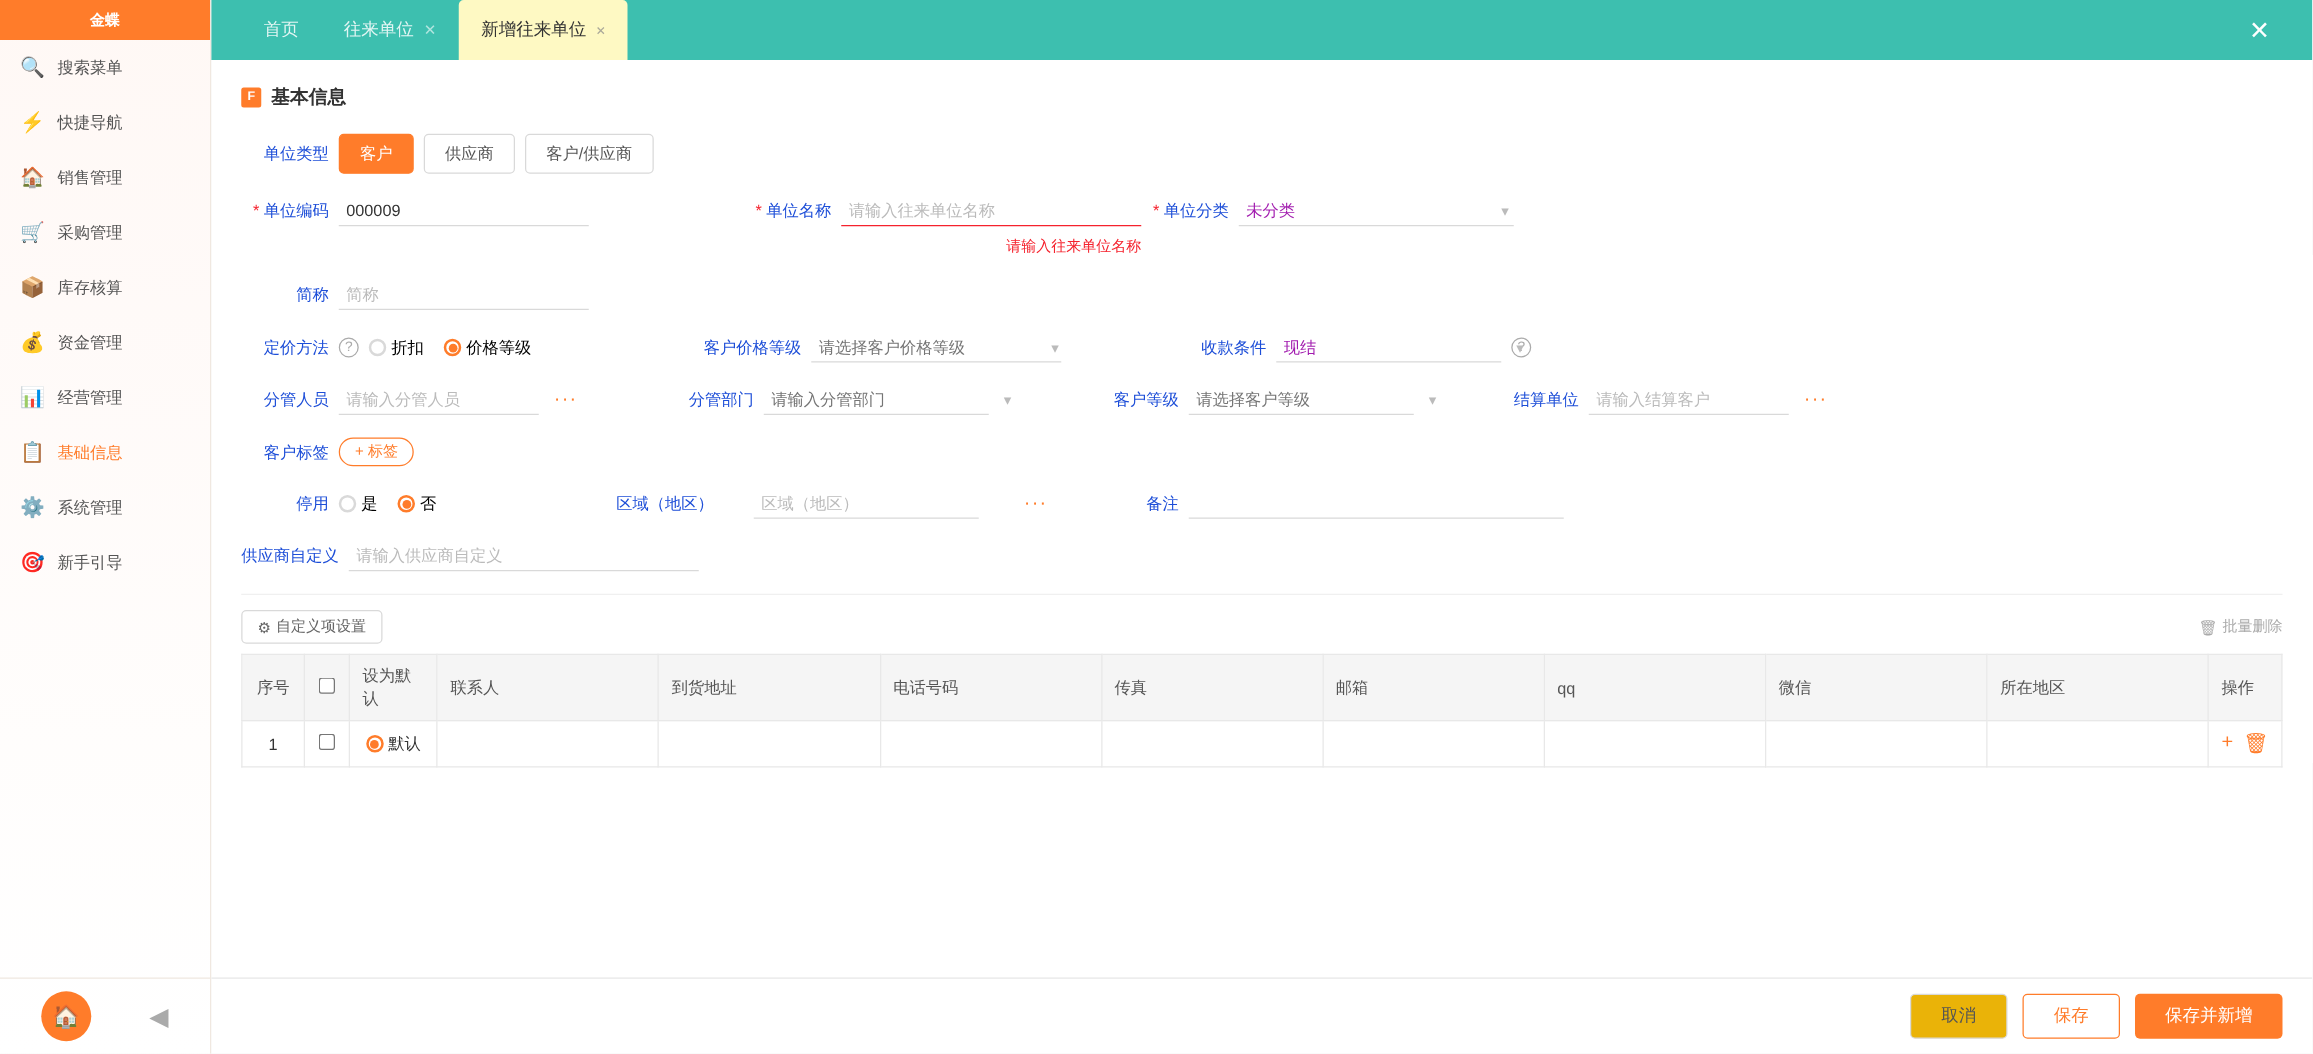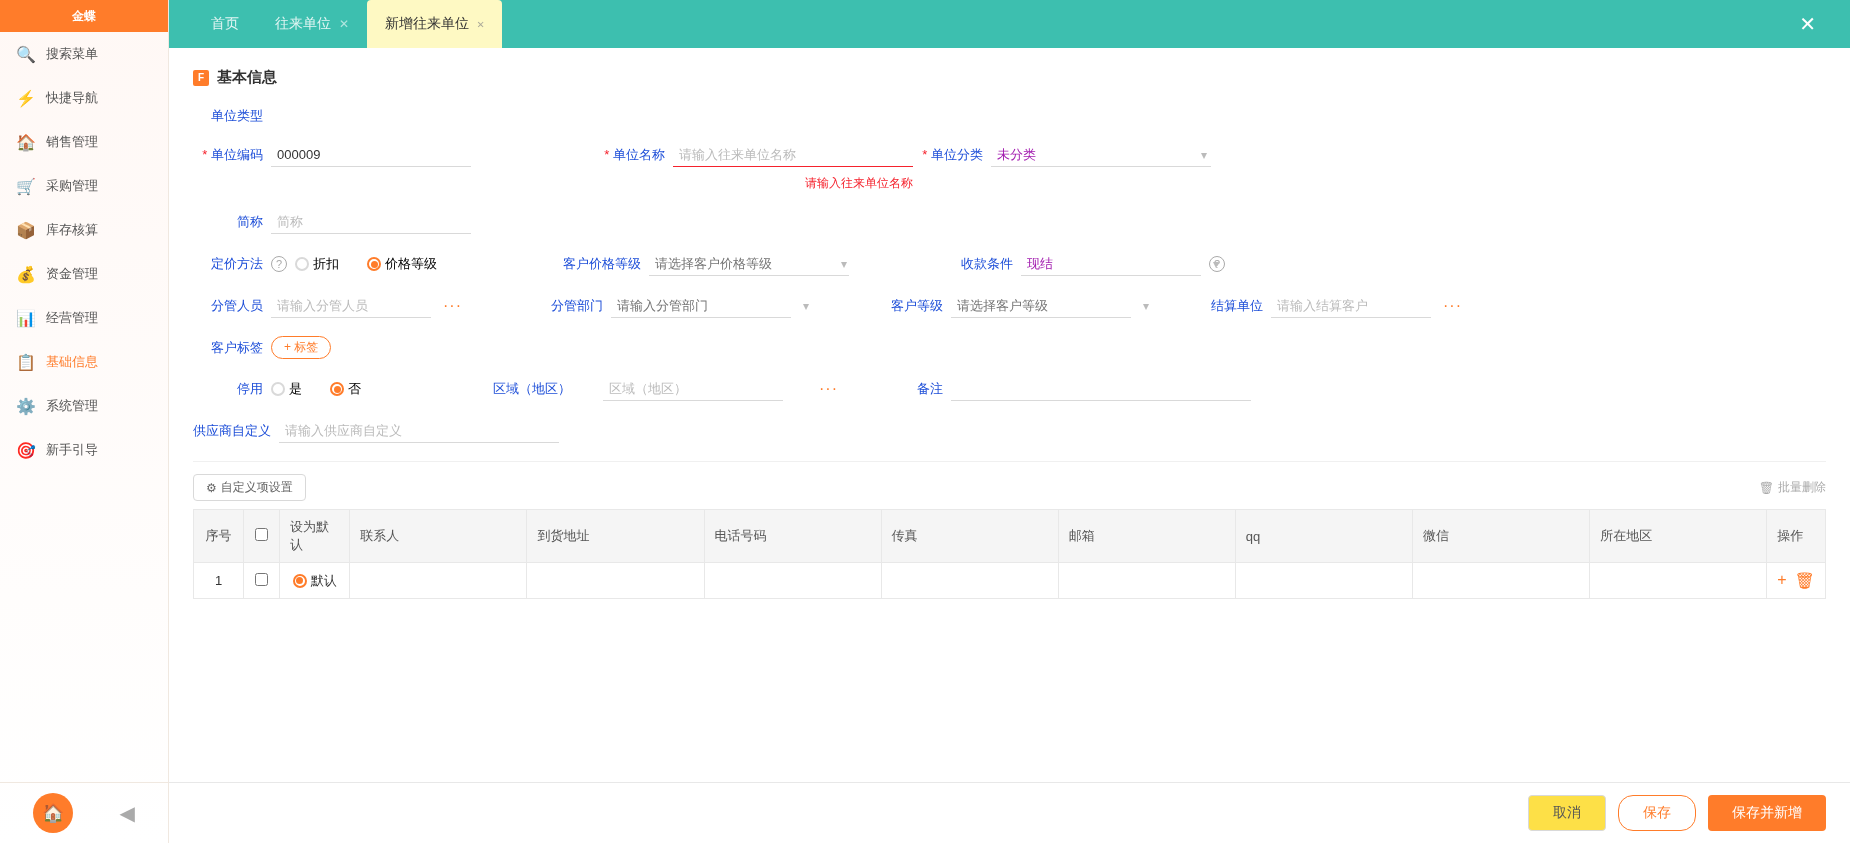--- a/index.html
+++ b/index.html
@@ -206,21 +206,21 @@
       background: white;
       color: #555;
     }
     .btn-orange {
       background: #ff7c2a;
       color: white;
       border-color: #ff7c2a;
     }
 
     
-    .radio-group { display: flex; align-items: center; gap: 28px; }
+    .radio-group { display: flex; align-items: center; gap: 16px; }
     .radio-item { display: flex; align-items: center; gap: 4px; cursor: pointer; }
     .radio-circle {
       width: 14px; height: 14px;
       border-radius: 50%;
       border: 2px solid #d9d9d9;
       display: flex; align-items: center; justify-content: center;
     }
     .radio-circle.checked { border-color: #ff7c2a; }
     .radio-circle.checked::after {
       content: '';
@@ -322,27 +322,27 @@
       justify-content: flex-end;
       gap: 12px;
       flex-shrink: 0;
     }
     .btn-cancel {
       padding: 8px 24px;
       border: 1px solid #d9d9d9;
       border-radius: 4px;
       cursor: pointer;
       font-size: 14px;
-      background: #fde047;
+      background: #eab308;
       color: #555;
     }
     .btn-save {
       padding: 8px 24px;
       border: 1px solid #ff7c2a;
-      border-radius: 15px;
+      border-radius: 4px;
       cursor: pointer;
       font-size: 14px;
       background: white;
       color: #ff7c2a;
     }
     .btn-save-new {
       padding: 8px 24px;
       border: none;
       border-radius: 4px;
       cursor: pointer;
@@ -426,20 +426,25 @@
 
   <div class="content">
 
     <div class="section-title">
       <span class="section-icon">F</span>
       <span>基本信息</span>
     </div>
 
     <div class="unit-type-row">
       <span class="form-label">单位类型</span>
+      <div class="btn-group">
+        <button class="btn btn-orange">客户</button>
+        <button class="btn">供应商</button>
+        <button class="btn">客户/供应商</button>
+      </div>
     </div>
 
     <div class="form-row">
 
       <div class="form-group" style="max-width:340px;">
         <span class="form-label required">单位编码</span>
         <input class="form-input" type="text" value="000009" style="width: 200px;">
       </div>
 
       <div class="form-group" style="max-width:380px; flex-direction:column; align-items:flex-end;">

